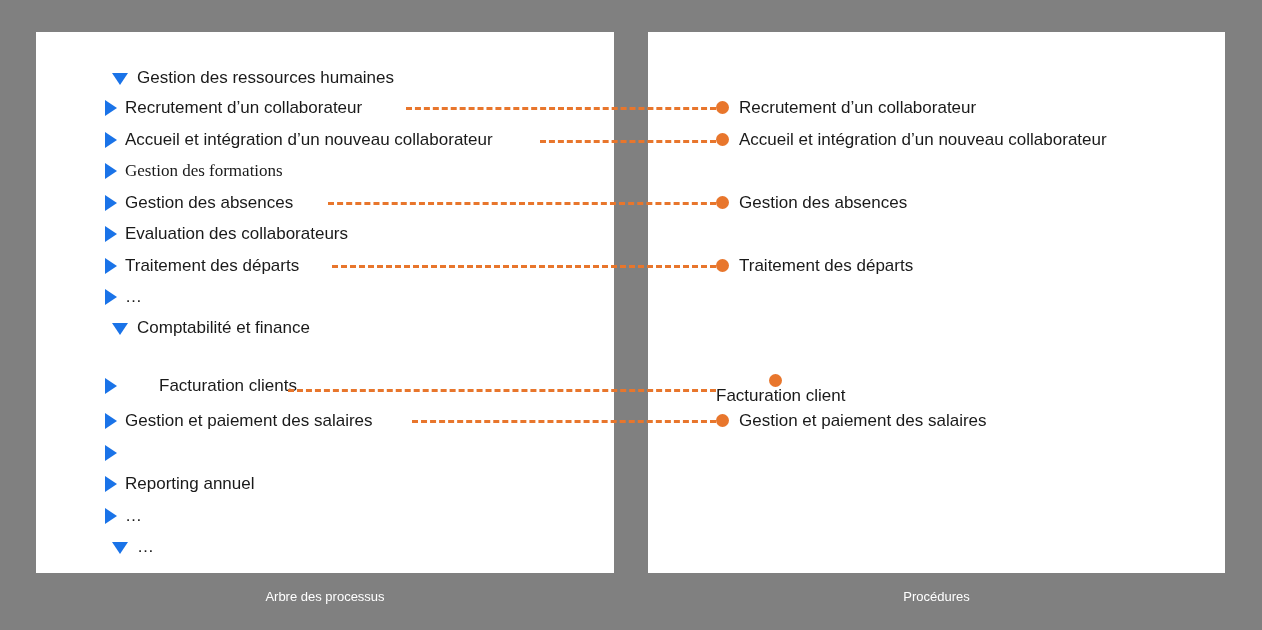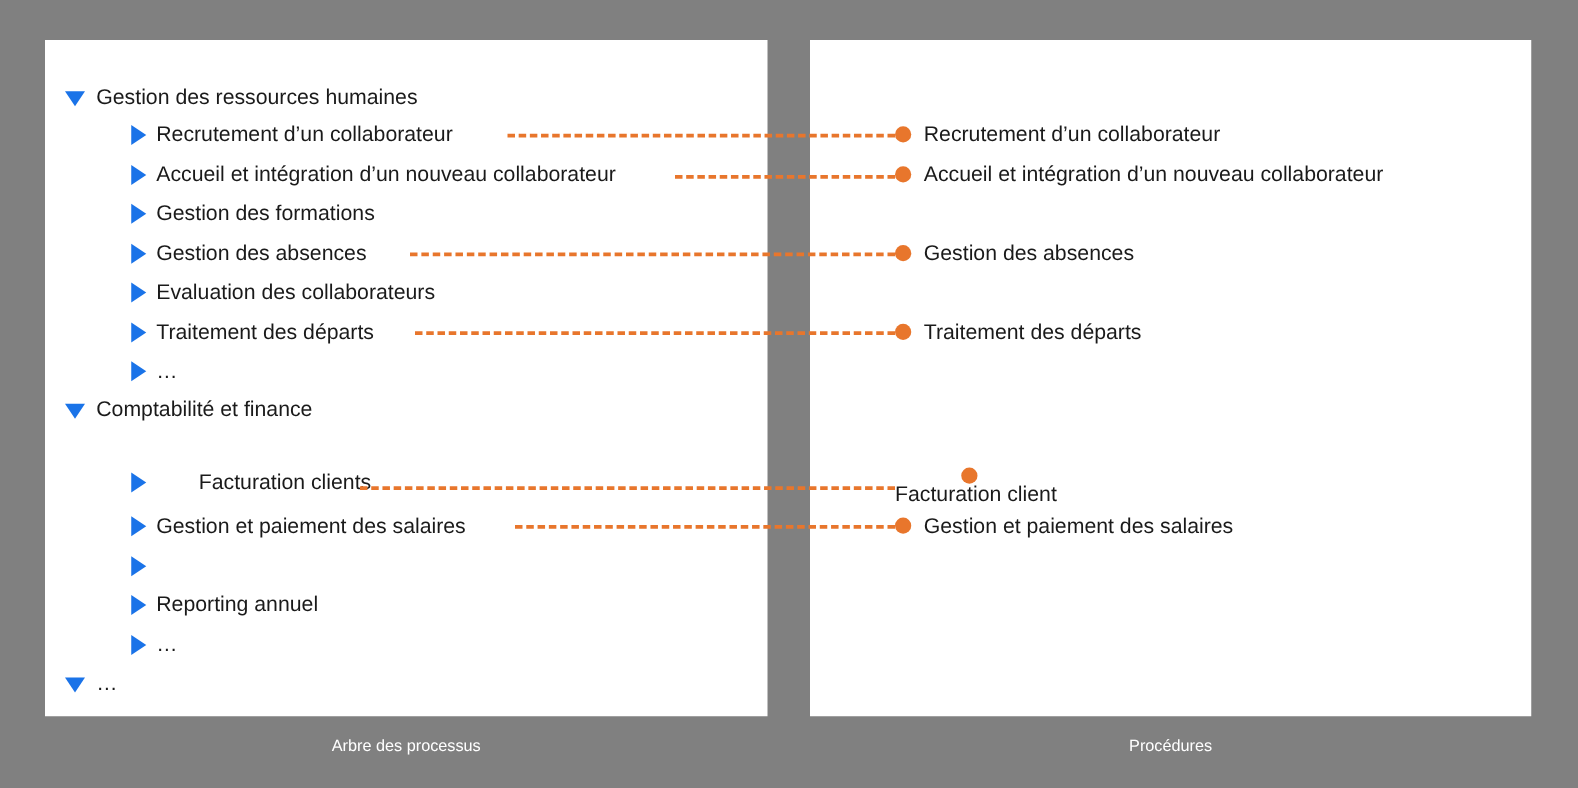--- a/index.html
+++ b/index.html
@@ -63,21 +63,21 @@
     height: 541px;
   }
   .tree-row {
     position: absolute;
     left: 0;
     height: 31px;
     display: flex;
     align-items: center;
     white-space: nowrap;
   }
-  .tree-row.level-0 { padding-left: 16px; }
+  .tree-row.level-0 { padding-left: 32px; margin-left: 44px; }
   .tree-row.level-1 { padding-left: 69px; }
 
   .caret {
     display: inline-block;
     width: 0;
     height: 0;
     margin-right: 9px;
     flex: none;
   }
   .caret-down {
@@ -159,21 +159,21 @@
           <span class="tree-label">Gestion des ressources humaines</span>
         </div>
         <div class="tree-row level-1" style="top: 60px;">
           <span class="caret caret-right"></span>
           <span class="tree-label">Recrutement d’un collaborateur</span>
         </div>
         <div class="tree-row level-1" style="top: 92px;">
           <span class="caret caret-right"></span>
           <span class="tree-label">Accueil et intégration d’un nouveau collaborateur</span>
         </div>
-        <div class="tree-row level-1" style="top: 123px;">
+        <div class="tree-row level-1" style="top: 123px; font-family: Liberation Serif, serif;">
           <span class="caret caret-right"></span>
           <span class="tree-label">Gestion des formations</span>
         </div>
         <div class="tree-row level-1" style="top: 155px;">
           <span class="caret caret-right"></span>
           <span class="tree-label">Gestion des absences</span>
         </div>
         <div class="tree-row level-1" style="top: 186px;">
           <span class="caret caret-right"></span>
           <span class="tree-label">Evaluation des collaborateurs</span>

